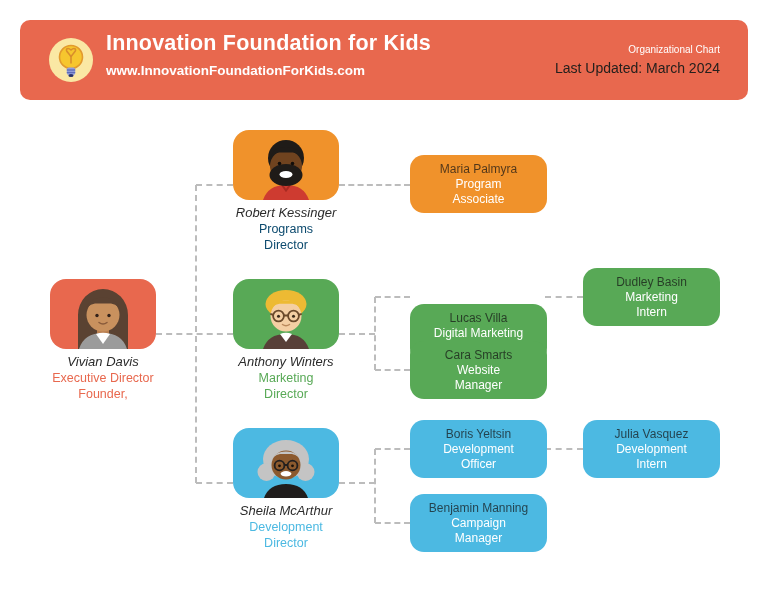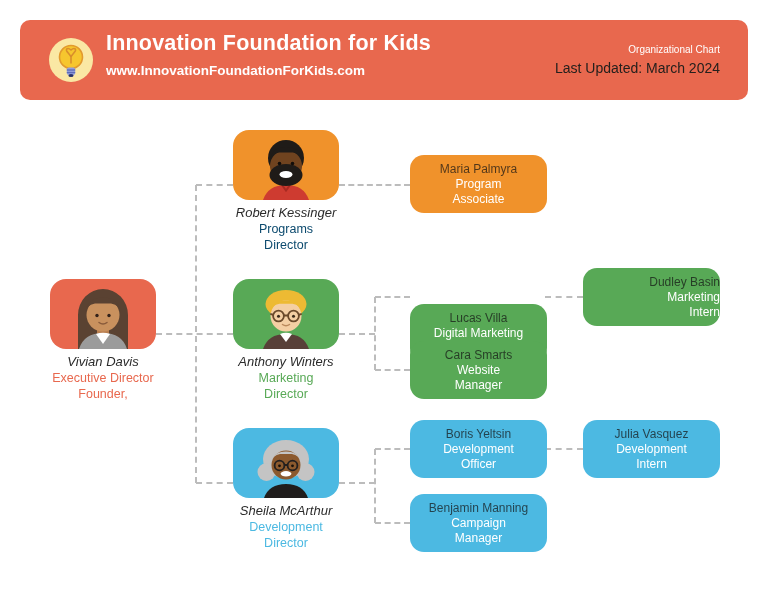--- a/index.html
+++ b/index.html
@@ -175,21 +175,21 @@
     <div class="rb-role">Program</div>
     <div class="rb-role">Associate</div>
   </div>
 
   <div class="role-box bg-green" style="left:410px; top:268px;margin-top:36px;">
     <div class="rb-name">Lucas Villa</div>
     <div class="rb-role">Digital Marketing</div>
     <div class="rb-role">Associate</div>
   </div>
 
-  <div class="role-box bg-green" style="left:583px; top:268px;text-align:right;">
+  <div class="role-box bg-green" style="left:583px; top:268px;">
     <div class="rb-name">Dudley Basin</div>
     <div class="rb-role">Marketing</div>
     <div class="rb-role">Intern</div>
   </div>
 
   <div class="role-box bg-green" style="left:410px; top:341px;">
     <div class="rb-name">Cara Smarts</div>
     <div class="rb-role">Website</div>
     <div class="rb-role">Manager</div>
   </div>

